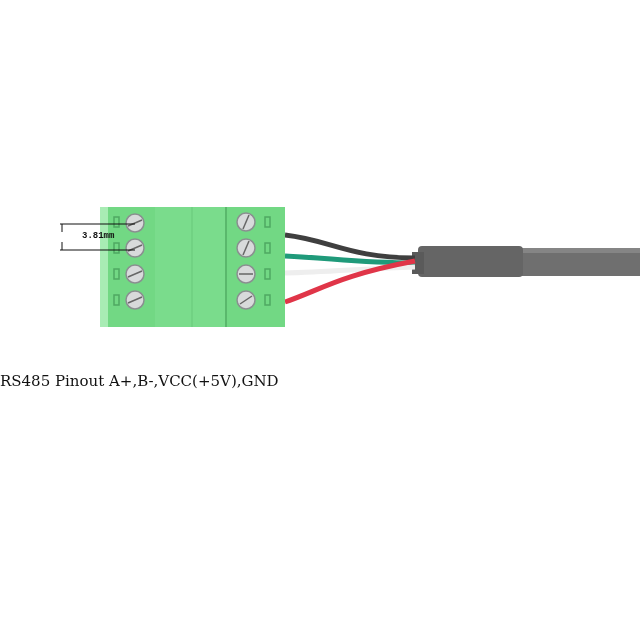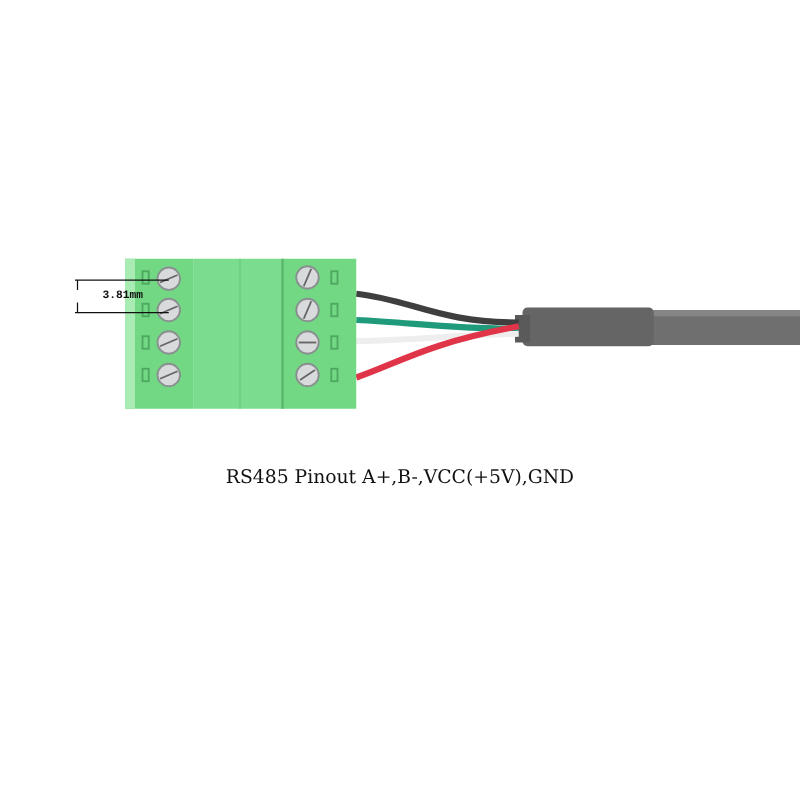--- a/index.html
+++ b/index.html
@@ -1,18 +1,18 @@
 <!DOCTYPE html>
 <html><head>
 <meta charset="utf-8">
 <style>
   html, body { margin:0; padding:0; background:#ffffff; }
   body { width:640px; height:640px; position:relative; overflow:hidden; font-family:"DejaVu Serif", serif; }
   .scene { position:absolute; left:0; top:0; width:640px; height:640px; }
-  .caption { position:absolute; left:0; width:640px; top:372px; text-align:center; font-family:"DejaVu Serif", serif; font-size:15px; color:#111; }
+  .caption { position:absolute; left:0; width:640px; top:372px; text-align:left; font-family:"DejaVu Serif", serif; font-size:15px; color:#111; }
   .dim-label { position:absolute; left:46px; top:231px; font-family:Liberation Mono, monospace; font-size:9px; font-weight:bold; color:#111;margin-left:36px; }
 </style>
 </head>
 <body>
 
 <div class="scene">
 <svg width="640" height="640" viewBox="0 0 640 640">
 
   <rect x="420" y="248" width="220" height="28" fill="#6f6f6f"></rect>
   <rect x="420" y="248" width="220" height="5" fill="#858585"></rect>

